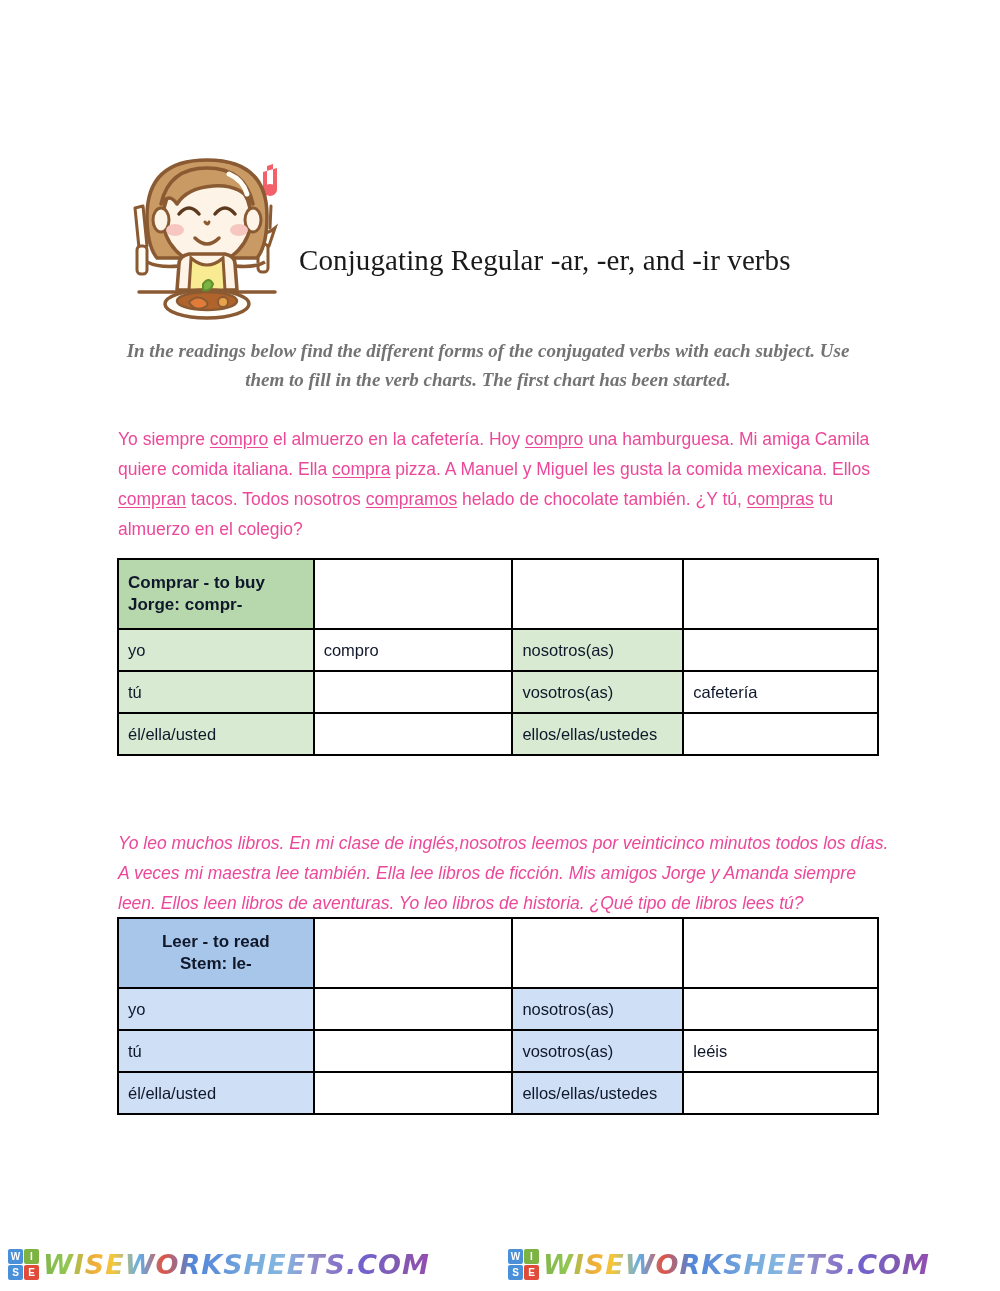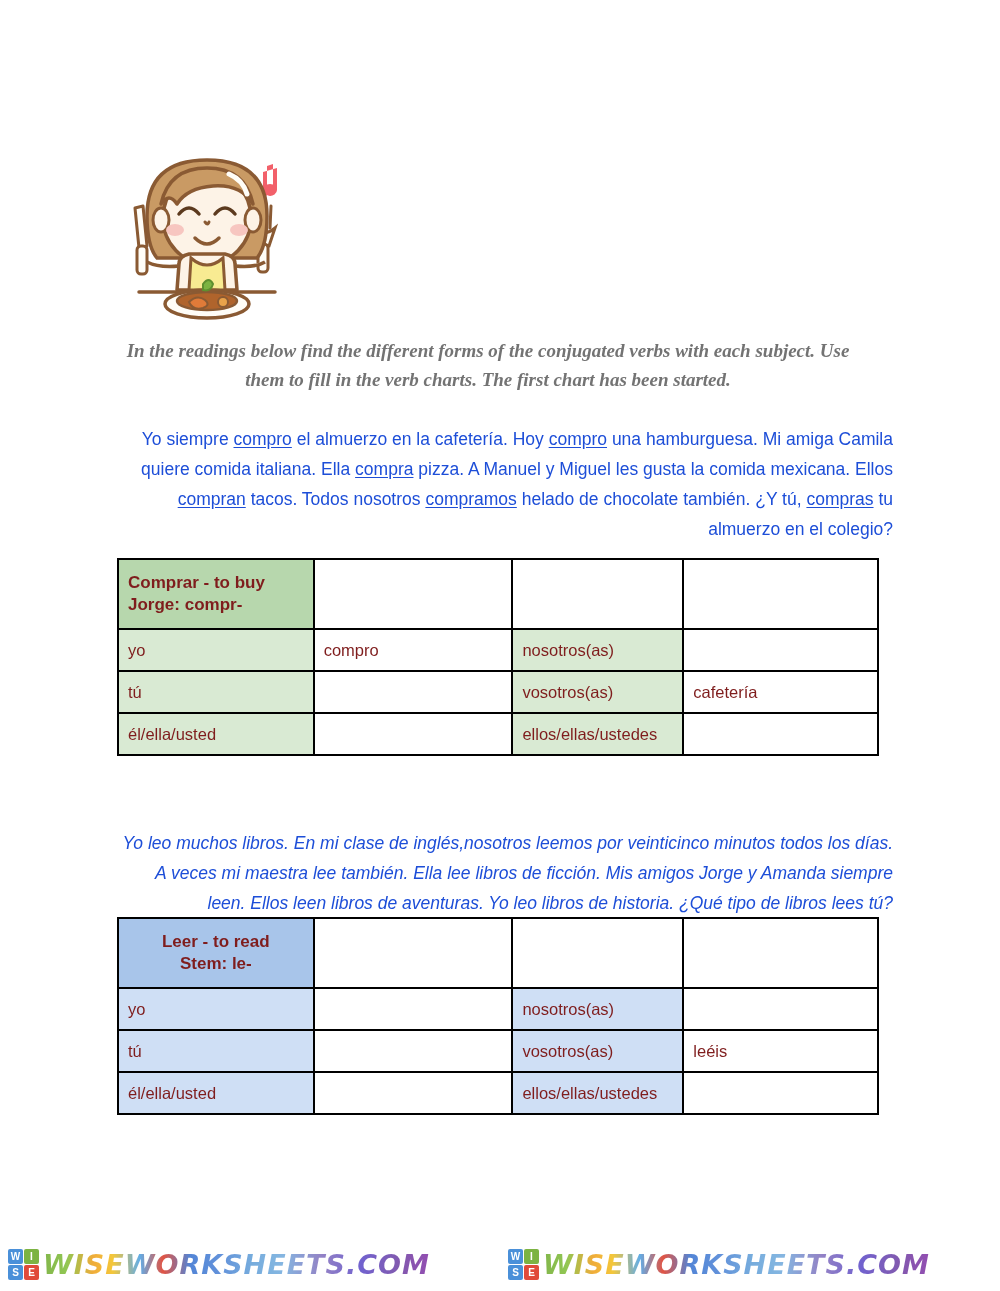--- a/index.html
+++ b/index.html
@@ -57,43 +57,42 @@
   }
 
   
   .reading {
     position: absolute;
     left: 118px;
     width: 775px;
     font-family: "Liberation Sans", sans-serif;
     font-size: 17.5px;
     line-height: 30px;
-    color: #1d4ed8;
-    text-align: right;
+    color: #ec4899;
   }
   #reading-1 { top: 424px; }
   #reading-2 { top: 828px; font-style: italic; }
   .reading u { text-decoration: underline; text-underline-offset: 2px; }
 
   
   .verb-table {
     position: absolute;
     left: 117px;
     width: 762px;
     border-collapse: collapse;
     table-layout: fixed;
     font-family: "Liberation Sans", sans-serif;
   }
   #table-comprar { top: 558px; }
   #table-leer    { top: 917px; }
 
   .verb-table td {
     border: 2.5px solid #000000;
     font-size: 16.5px;
-    color: #7f1d1d;
+    color: #0f172a;
     padding: 6px 9px;
     vertical-align: middle;
     height: 42px;
     background: #ffffff;
   }
   .verb-table td.head {
     font-weight: bold;
     font-size: 17px;
     height: 70px;
     vertical-align: middle;
@@ -221,20 +220,21 @@
       <path d="M118 124 Q138 126 148 120" stroke="#8a5a33" stroke-width="3.5" fill="#fdf3e7"></path>
 
       <line x1="22" y1="150" x2="158" y2="150" stroke="#8a5a33" stroke-width="3.5" stroke-linecap="round"></line>
 
       <ellipse cx="90" cy="162" rx="42" ry="14" fill="#fffdf7" stroke="#8a5a33" stroke-width="3.5"></ellipse>
       <ellipse cx="90" cy="159" rx="30" ry="9" fill="#b0642c" stroke="#8a5a33" stroke-width="2.5"></ellipse>
       <path d="M72 160 q8 -8 16 -2 q6 5 -2 8 q-10 3 -14 -6 Z" fill="#e07b39" stroke="#8a5a33" stroke-width="2"></path>
       <circle cx="106" cy="160" r="5" fill="#e8a24a" stroke="#8a5a33" stroke-width="2"></circle>
       <path d="M86 142 q6 -8 10 0 q-2 8 -10 6 Z" fill="#7cb342" stroke="#5f8f2f" stroke-width="2"></path>
     </svg>
+    <div class="title">Conjugating Regular -ar, -er, and -ir verbs</div>
   </div>
 
   <div class="instructions">In the readings below find the different forms of the conjugated verbs with each subject. Use them to fill in the verb charts. The first chart has been started.</div>
 
   <div class="reading" id="reading-1"><span>Yo siempre </span><u>compro</u><span> el almuerzo en la cafetería. Hoy </span><u>compro</u><span> una hamburguesa. Mi amiga Camila quiere comida italiana. Ella </span><u>compra</u><span> pizza. A Manuel y Miguel les gusta la comida mexicana. Ellos </span><u>compran</u><span> tacos. Todos nosotros </span><u>compramos</u><span> helado de chocolate también. ¿Y tú, </span><u>compras</u><span> tu almuerzo en el colegio?</span></div>
   <div class="reading" id="reading-2"><span>Yo leo muchos libros. En mi clase de inglés,nosotros leemos por veinticinco minutos todos los días. A veces mi maestra lee también. Ella lee libros de ficción. Mis amigos Jorge y Amanda siempre leen. Ellos leen libros de aventuras. Yo leo libros de historia. ¿Qué tipo de libros lees tú?</span></div>
 
   <table class="verb-table" id="table-comprar">
     <tbody>
       <tr>

